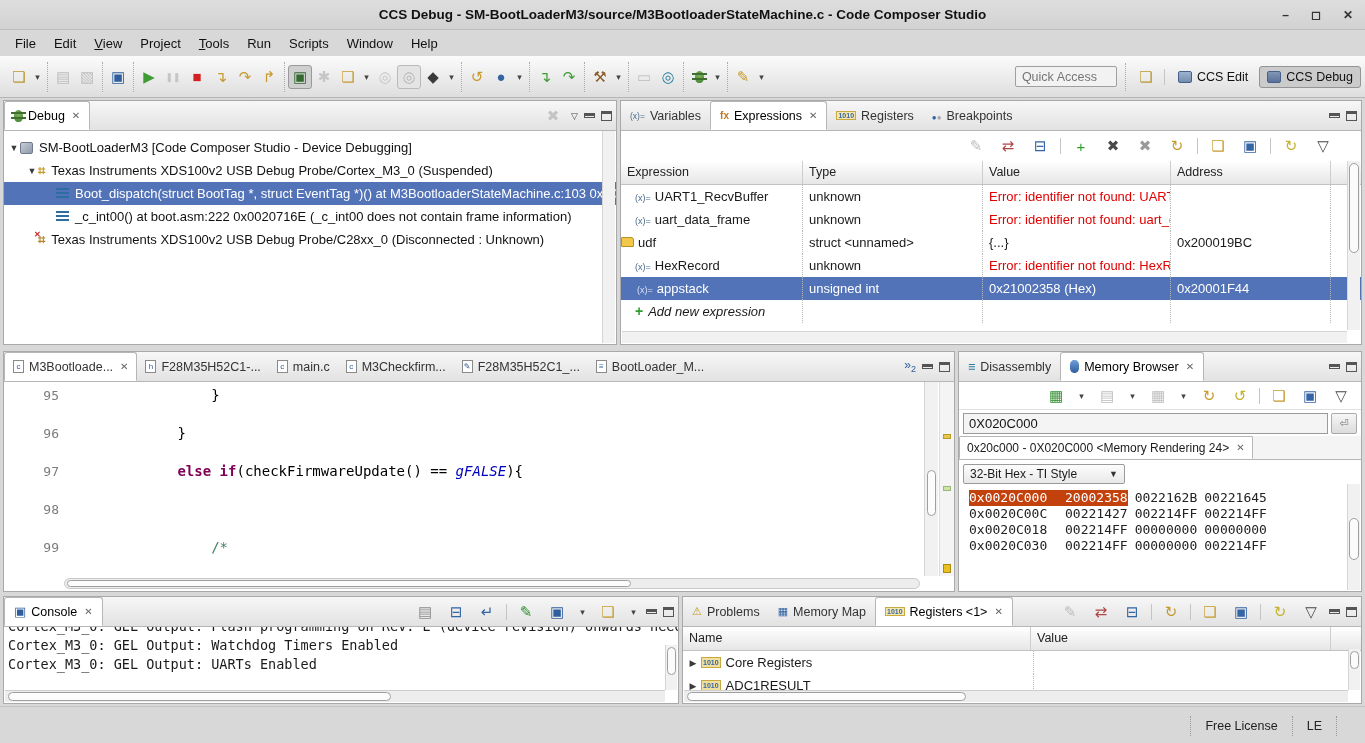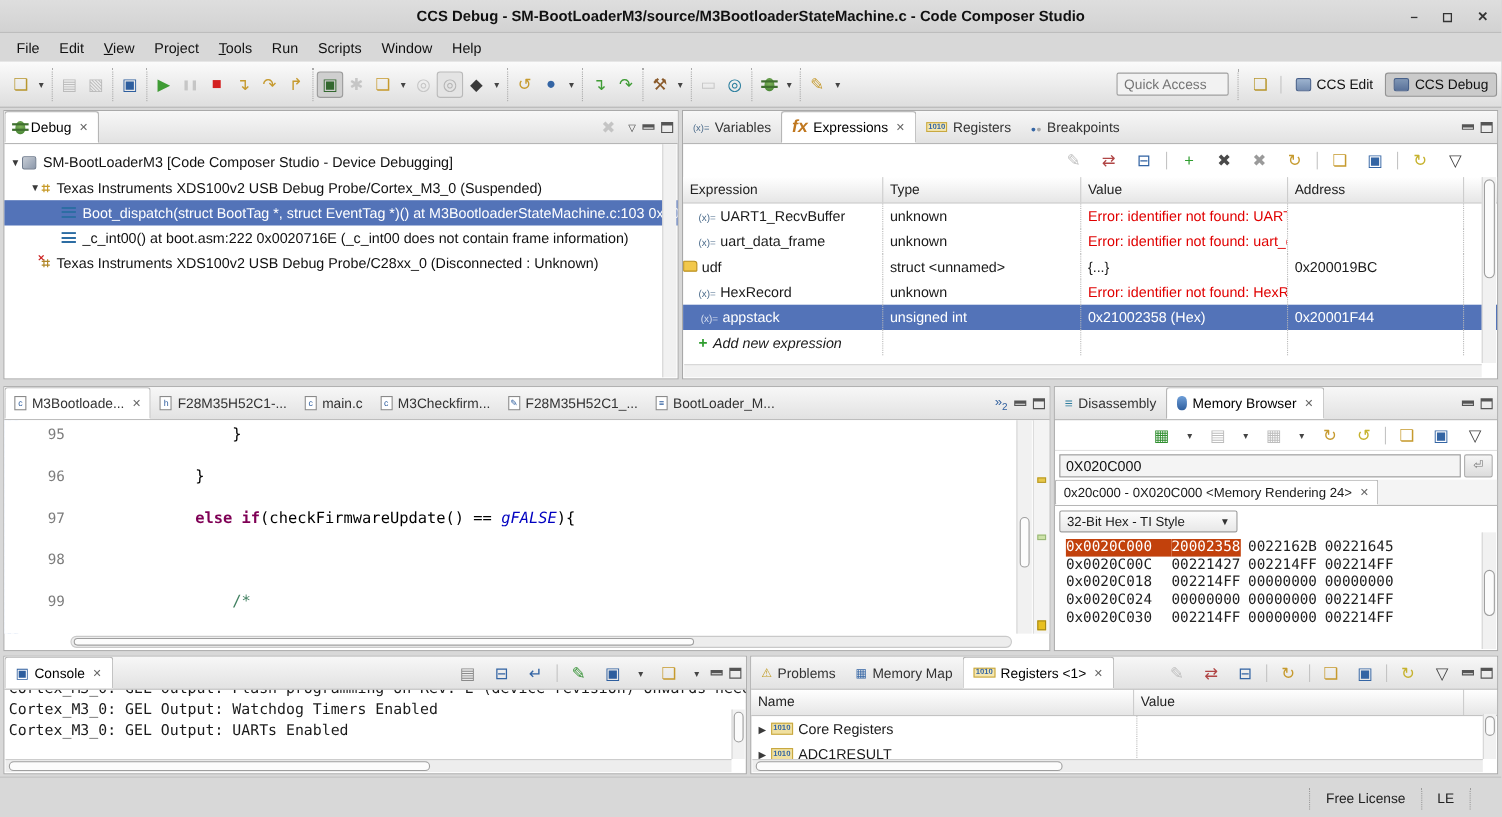--- a/index.html
+++ b/index.html
@@ -266,21 +266,21 @@
   <div style="position:absolute;right:1px;top:30px;bottom:1px;width:13px;background:#f1f1f1;border-left:1px solid #d5d5d5;"></div>
 </div>
 
 <div class="abs panel" style="left:620px;top:100px;width:742px;height:245px;">
   <div class="tabrow" id="expr-tabs">
     <span class="vtab">
         <span style="font-size: 8.5px; color: rgb(74, 106, 138);">(x)=</span>
         <span>Variables</span>
       </span>
       <span class="vtab active">
-        <span style="font-size: 16px; font-style: italic; color: rgb(192, 120, 32); font-weight: bold;">fx</span>
+        <span style="font-size: 10px; color: rgb(192, 120, 32); font-weight: bold;">fx</span>
         <span>Expressions</span>
         <span class="tab-close">✕</span>
       </span>
       <span class="vtab">
         <span style="font-size: 7px; font-weight: bold; color: rgb(52, 101, 164); border: 1px solid rgb(200, 168, 64); background: rgb(245, 231, 176); padding: 0px 1px;">1010</span>
         <span>Registers</span>
       </span>
       <span class="vtab">
         <span><span style="color:#3465a4;font-size:8px;">●</span><span style="color:#aaa;font-size:8px;">●</span></span>
         <span>Breakpoints</span>
@@ -456,21 +456,20 @@
   <div class="fmt-row">
     <span class="fmt-select">
       <span>32-Bit Hex - TI Style</span>
       <span style="font-size:9px;color:#333;">▼</span>
     </span>
   </div>
   <div class="mem-grid" id="mem-grid">
       <div class="mem-row"><span class="mem-addr mem-sel">0x0020C000</span><span class="mem-val mem-sel">20002358</span><span class="mem-val">0022162B</span><span class="mem-val">00221645</span></div>
       <div class="mem-row"><span class="mem-addr">0x0020C00C</span><span class="mem-val">00221427</span><span class="mem-val">002214FF</span><span class="mem-val">002214FF</span></div>
       <div class="mem-row"><span class="mem-addr">0x0020C018</span><span class="mem-val">002214FF</span><span class="mem-val">00000000</span><span class="mem-val">00000000</span></div>
-      <div class="mem-row"><span class="mem-addr">0x0020C024</span><span class="mem-val">00000000</span><span class="mem-val">00000000</span><span class="mem-val">002214FF</span></div>
       <div class="mem-row"><span class="mem-addr">0x0020C030</span><span class="mem-val">002214FF</span><span class="mem-val">00000000</span><span class="mem-val">002214FF</span></div>
     </div>
   <div style="position:absolute;right:1px;top:132px;bottom:1px;width:13px;background:#f1f1f1;border-left:1px solid #d5d5d5;">
     <div style="position:absolute;left:1px;right:1px;top:34px;height:42px;background:#fbfbfb;border:1px solid #9f9f9f;border-radius:6px;"></div>
   </div>
 </div>
 
 <div class="abs panel" style="left:3px;top:596px;width:676px;height:108px;">
   <div class="tabrow">
     <span class="vtab active">

